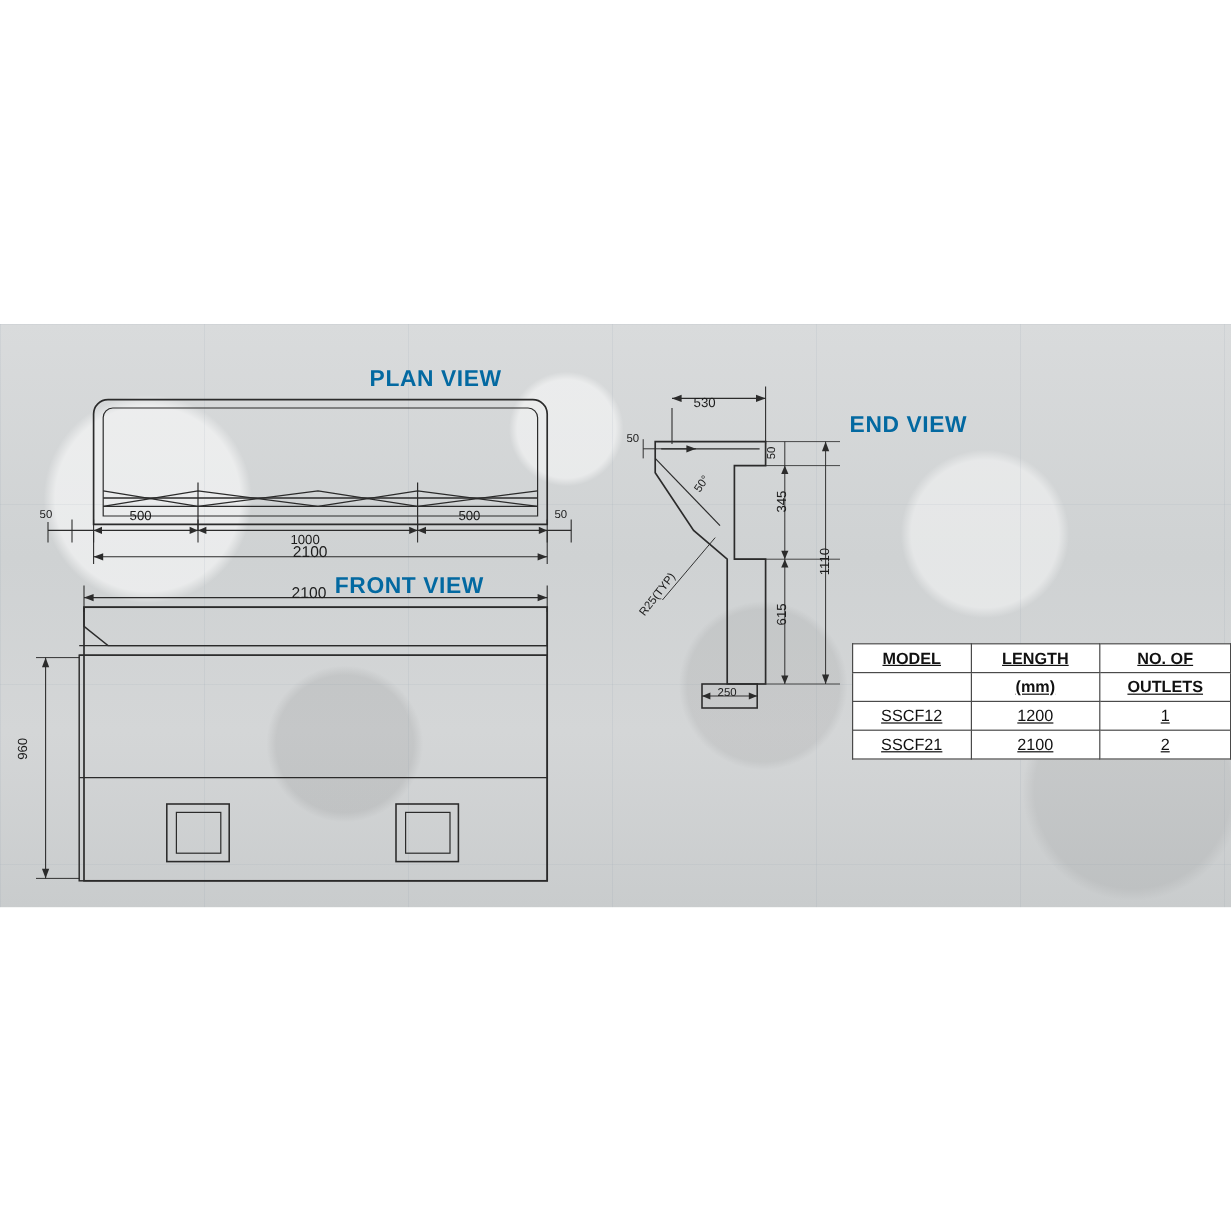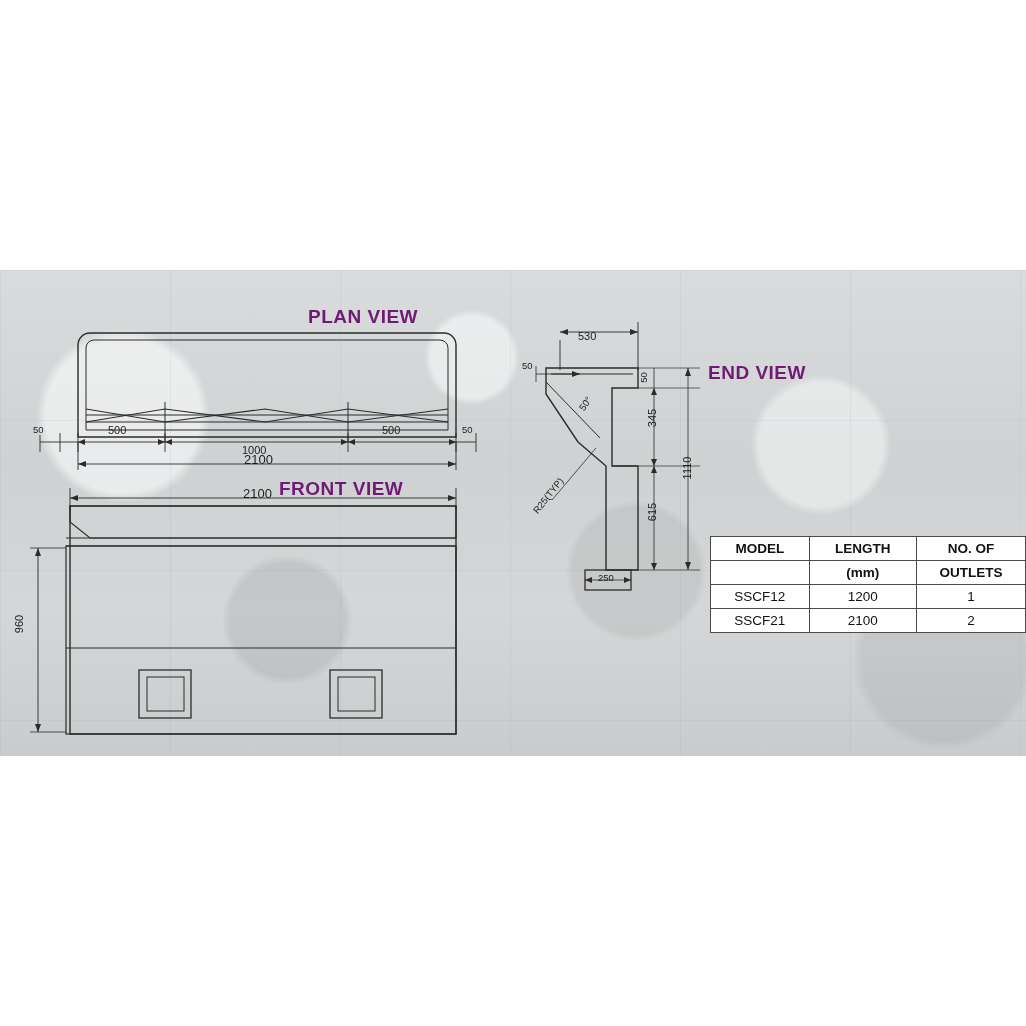--- a/index.html
+++ b/index.html
@@ -16,28 +16,28 @@
           radial-gradient(circle at 92% 80%, rgba(0,0,0,.06) 0 8%, rgba(0,0,0,0) 9%),
           linear-gradient(180deg,#d9dbdc 0%,#cfd2d3 40%,#d4d6d7 70%,#c9cccd 100%);
   }
   #band::after{content:"";position:absolute;inset:0;
     background:
       linear-gradient(90deg, rgba(120,140,160,.18) 0 1px, rgba(0,0,0,0) 1px 100%) 0 0/170px 100%,
       linear-gradient(180deg, rgba(120,140,160,.15) 0 1px, rgba(0,0,0,0) 1px 100%) 0 0/100% 150px;
     opacity:.55;}
   #art{position:absolute;left:0;top:270px;width:1026px;height:486px;}
   .lbl{position:absolute;font-family:"Liberation Sans",sans-serif;color:#1b1b1b;}
-  .viewtitle{font-weight:bold;font-size:19px;letter-spacing:.5px;color:#701a75;}
+  .viewtitle{font-weight:bold;font-size:19px;letter-spacing:.5px;color:#0369a1;}
   .dim{font-size:11px;color:#1c1c1c;}
   .dim.small{font-size:9.5px;}
   .vert{transform-origin:center center;}
   
   #spec{position:absolute;left:710px;top:536px;border-collapse:collapse;background:#ffffff;
         font-size:13.5px;color:#111;}
-  #spec th,#spec td{border:1px solid #4a4a4a;padding:4px 6px;text-align:center;}
+  #spec th,#spec td{border:1px solid #4a4a4a;padding:4px 6px;text-align:center;text-decoration:underline;}
   #spec th{font-weight:bold;font-size:13.5px;}
   #spec td.model{font-weight:normal;margin-top:22px;}
 </style>
 </head>
 <body>
 
 <div id="sheet">
   <div id="band"></div>
 
   <svg id="art" viewBox="0 0 1026 486">
@@ -142,21 +142,21 @@
       <line x1="585" y1="310" x2="631" y2="310" stroke-width=".8"></line>
       <path d="M585 310 l7 -3 v6 z" fill="#2b2b2b" stroke="none"></path>
       <path d="M631 310 l-7 -3 v6 z" fill="#2b2b2b" stroke="none"></path>
 
       <line x1="552" y1="230" x2="596" y2="178" stroke-width=".8"></line>
     </g>
   </svg>
 
   <div class="lbl viewtitle" style="left:308px;top:306px;">PLAN VIEW</div>
   <div class="lbl viewtitle" style="left:279px;top:478px;">FRONT VIEW</div>
-  <div class="lbl viewtitle" style="left:708px;top:362px;">END VIEW</div>
+  <div class="lbl viewtitle" style="left:708px;top:344px;">END VIEW</div>
 
   <div class="lbl dim small" style="left:33px;top:424px;">50</div>
   <div class="lbl dim" style="left:108px;top:424px;">500</div>
   <div class="lbl dim" style="left:242px;top:424px;margin-top:20px;">1000</div>
   <div class="lbl dim" style="left:382px;top:424px;">500</div>
   <div class="lbl dim small" style="left:462px;top:424px;">50</div>
   <div class="lbl dim" style="left:244px;top:452px;font-size:13px;">2100</div>
 
   <div class="lbl dim" style="left:243px;top:486px;font-size:13px;">2100</div>
   <div class="lbl dim vert" style="left:10px;top:618px;transform:rotate(-90deg);font-size:11px;">960</div>

